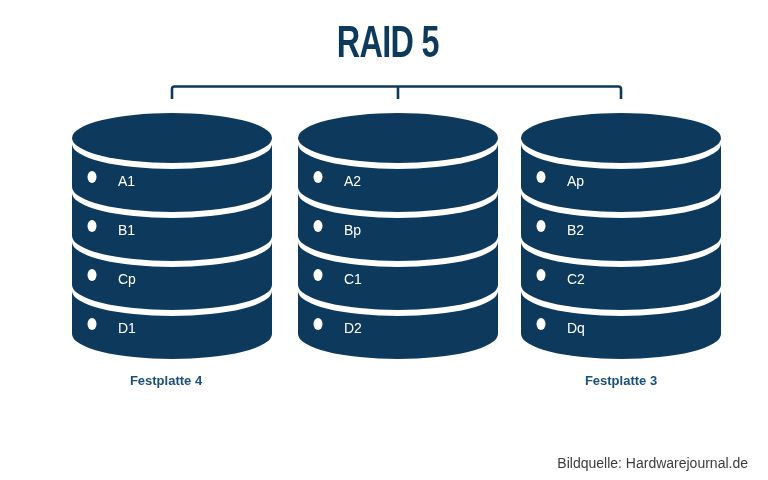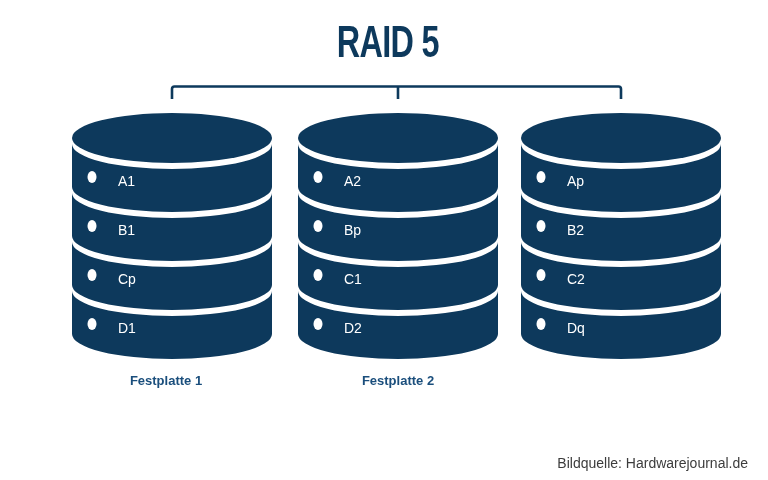--- a/index.html
+++ b/index.html
@@ -136,18 +136,18 @@
     <ellipse class="led" cx="20" cy="64" rx="4.5" ry="6"></ellipse>
     <ellipse class="led" cx="20" cy="113" rx="4.5" ry="6"></ellipse>
     <ellipse class="led" cx="20" cy="162" rx="4.5" ry="6"></ellipse>
     <ellipse class="led" cx="20" cy="211" rx="4.5" ry="6"></ellipse>
     <text class="blk" x="46" y="73">Ap</text>
     <text class="blk" x="46" y="122">B2</text>
     <text class="blk" x="46" y="171">C2</text>
     <text class="blk" x="46" y="220">Dq</text>
   </svg>
 
-  <div class="caption caption-1">Festplatte 1</div>
-  <div class="caption caption-2">Festplatte 2</div>
+  <div class="caption caption-1">Festplatte 4</div>
+  <div class="caption caption-3">Festplatte 3</div>
 
   <div class="source">Bildquelle: Hardwarejournal.de</div>
 
 </div>
 
 </body></html>

